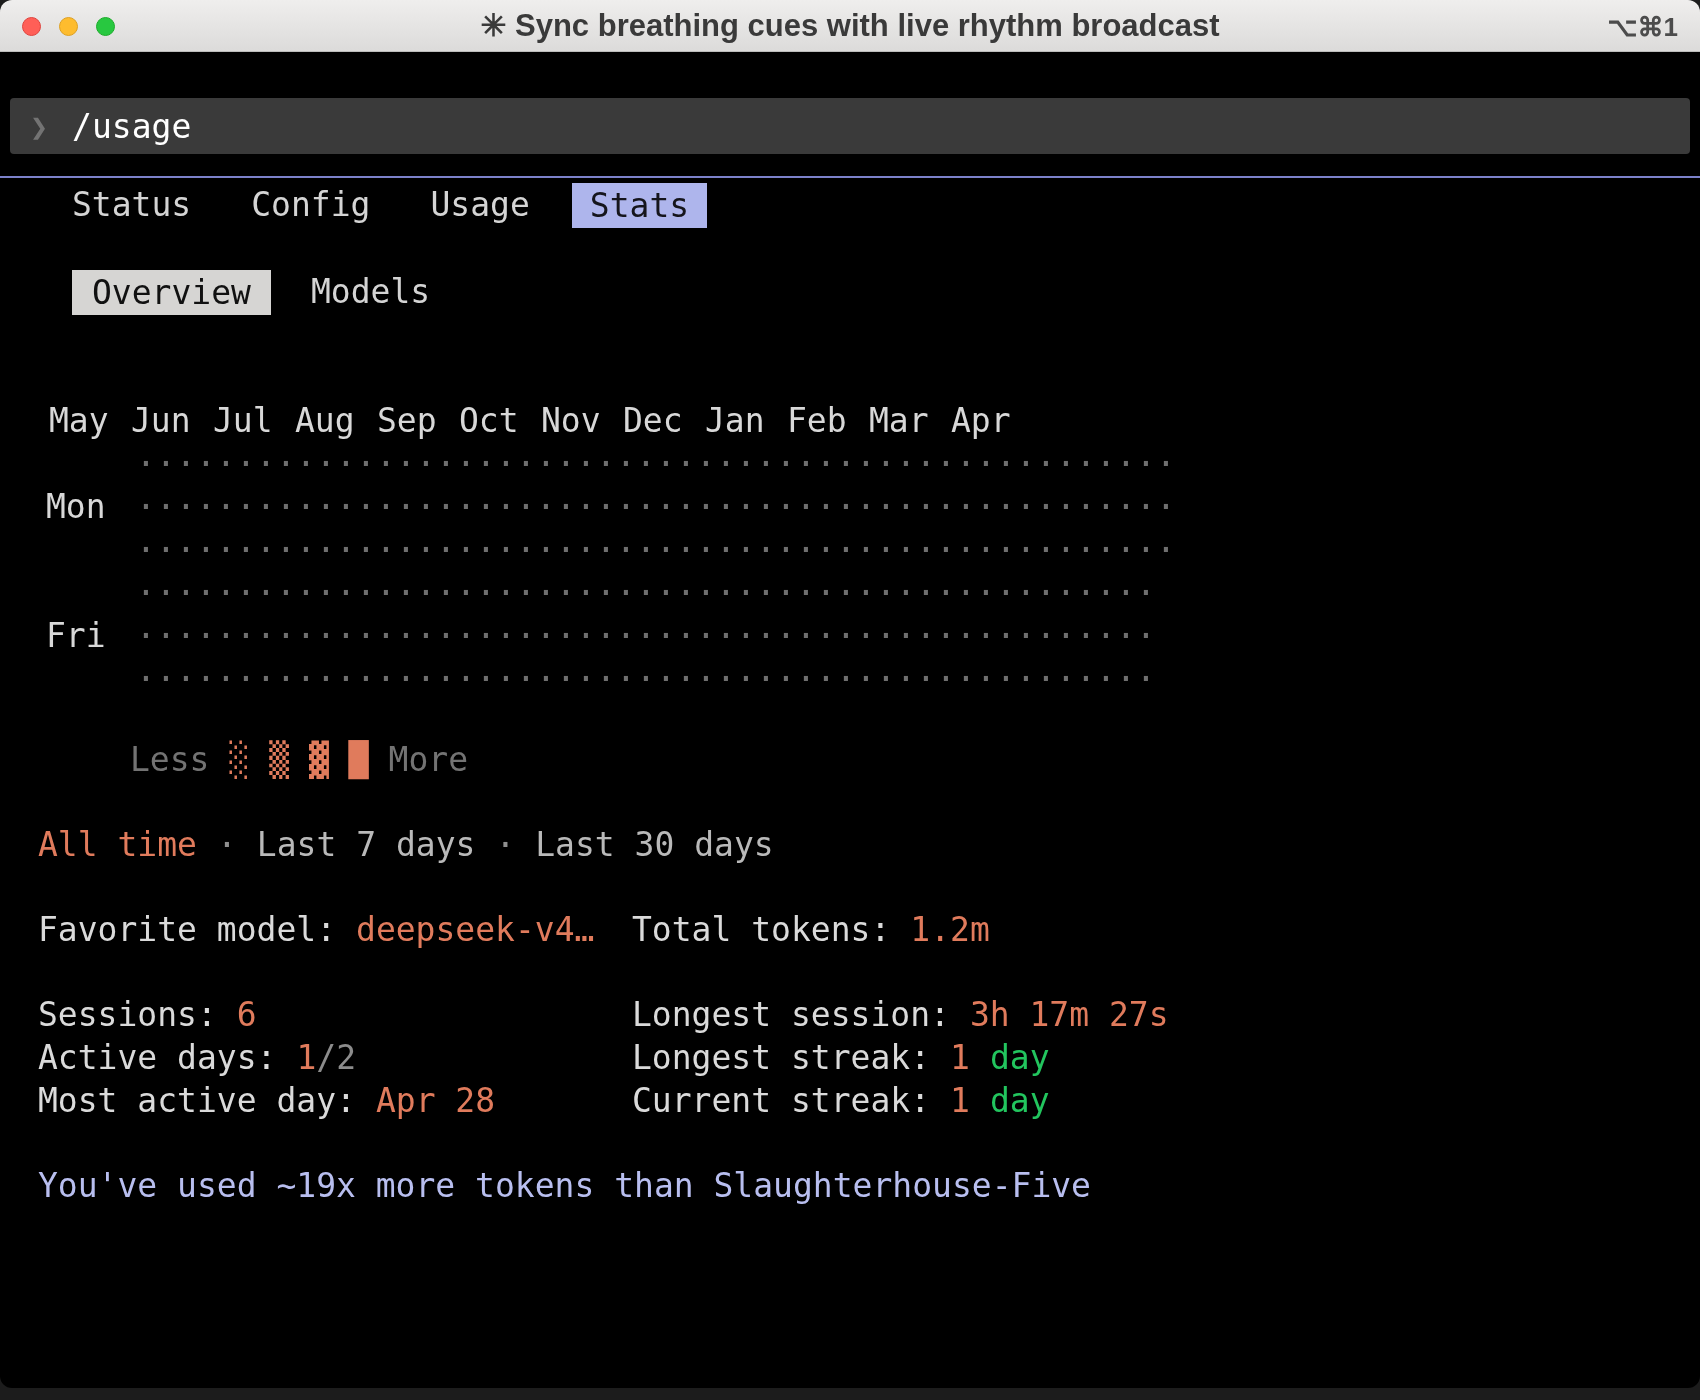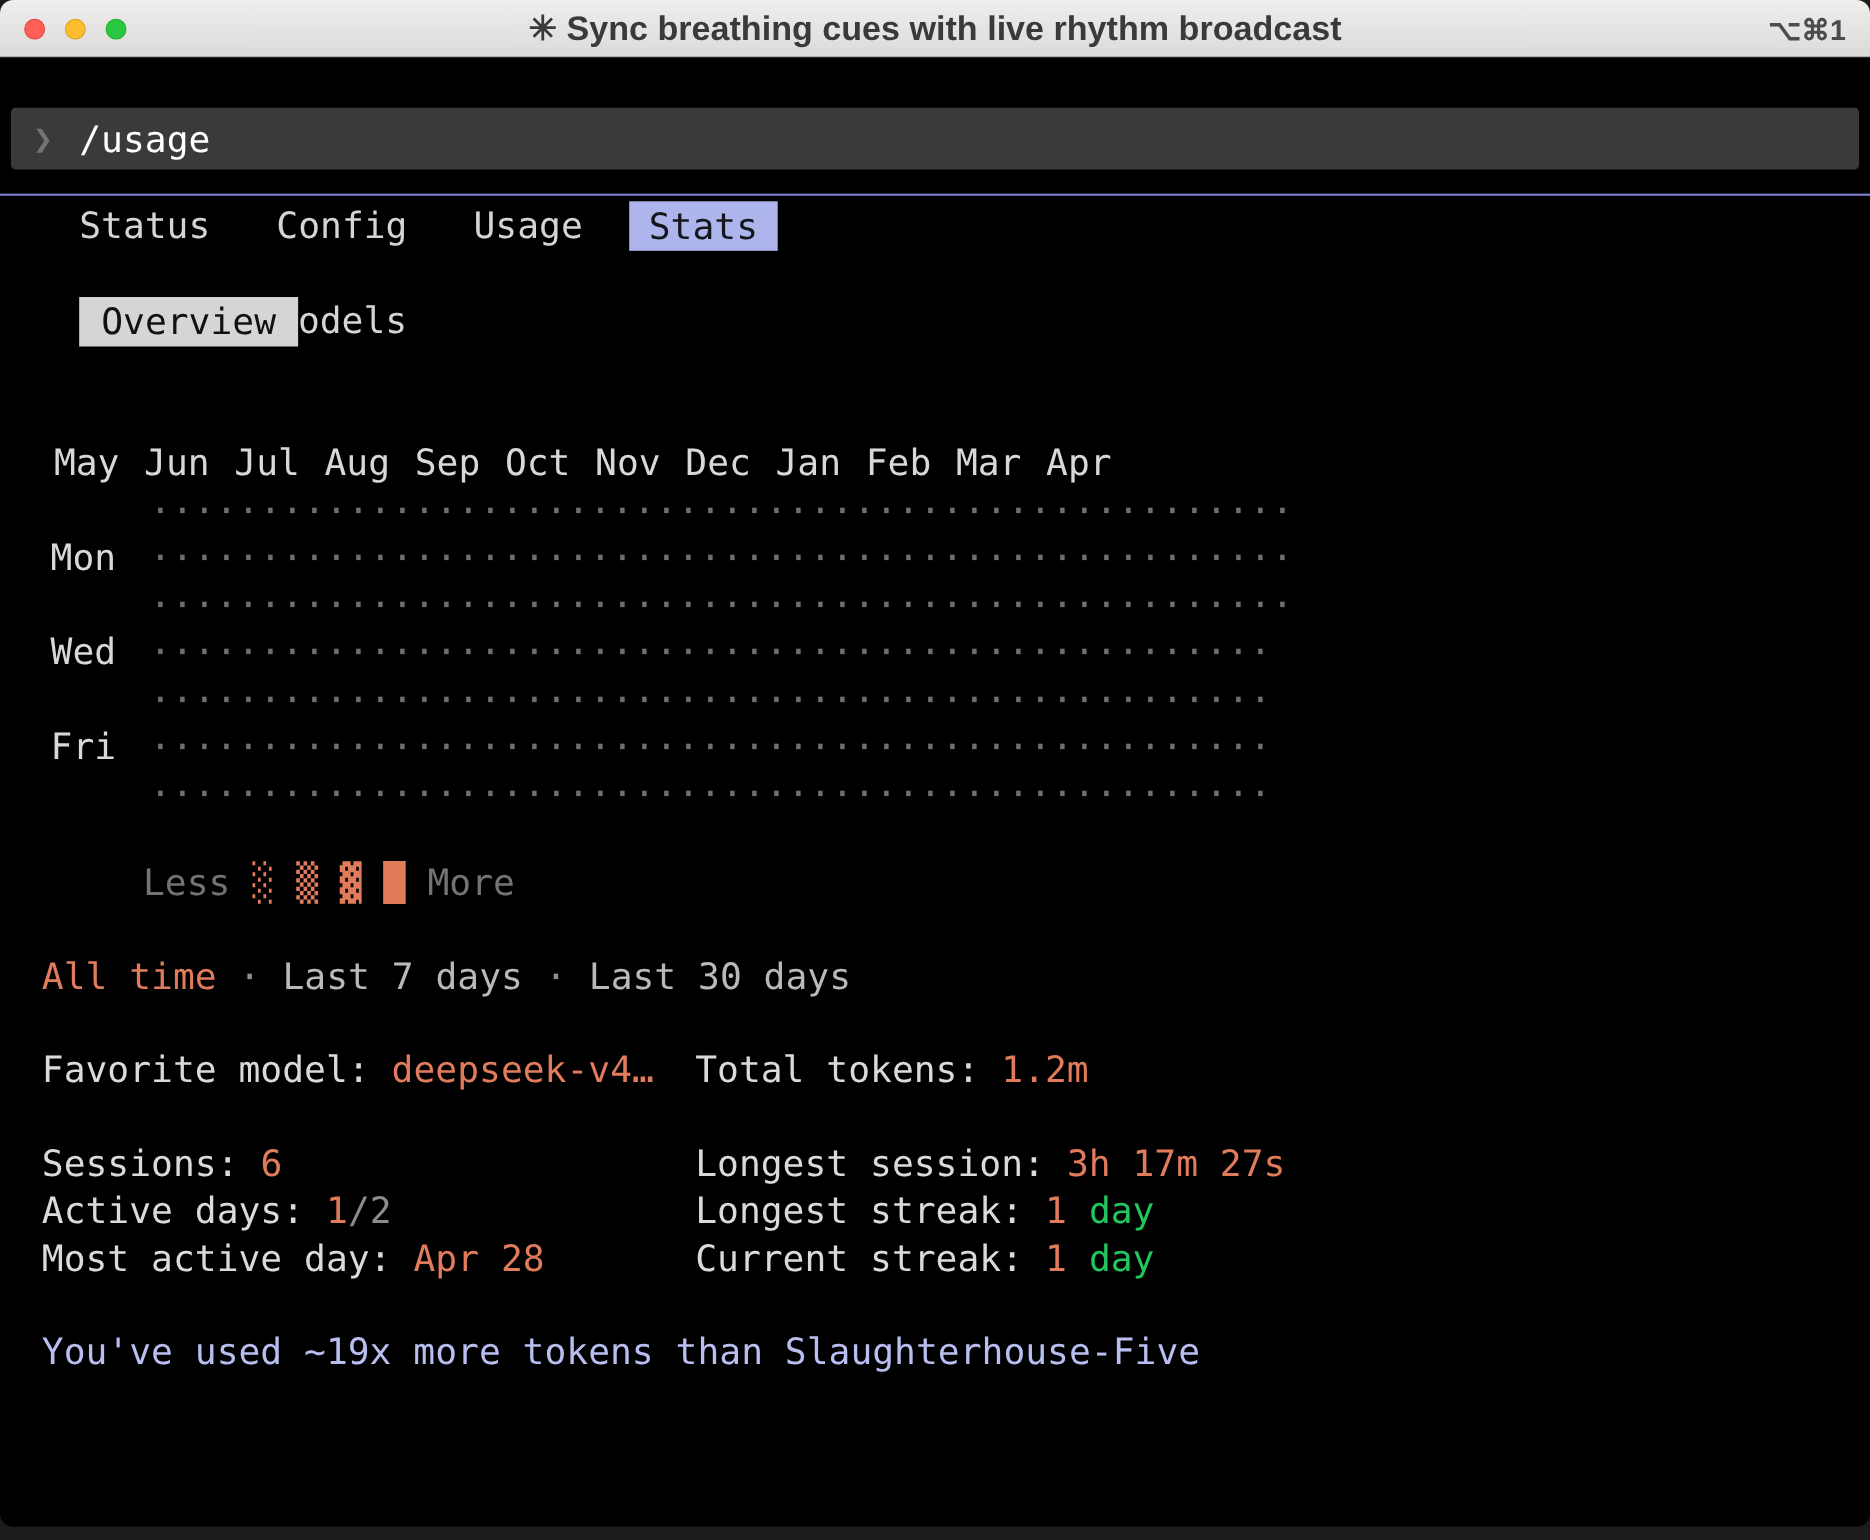--- a/index.html
+++ b/index.html
@@ -36,21 +36,21 @@
 
   .sep-line { margin-top:22px; height:2px; background:var(--separator-line,#7c81ca); }
 
   .line { padding-left:38px; white-space:nowrap; }
 
   .tabs { margin-top:5px; padding-left:72px; display:flex; gap:60px; }
   .tab { color:#d4d4d4; }
   .tab.active { background:var(--tab-active-bg,#aeb5ec); color:#15151c;
                 padding:1px 18px; margin:0 -18px; }
 
-  .subtabs { margin-top:42px; padding-left:92px; display:flex; }
+  .subtabs { margin-top:42px; padding-left:92px; display:flex; gap:60px; }
   .subtab { color:#d4d4d4; }
   .subtab.active { background:var(--subtab-active-bg,#d6d5d3); color:#111;
                    padding:1px 20px; margin:0 -20px; }
 
   .hm-months { margin-top:84px; padding-left:49px; }
   .hm-month { display:inline-block; width:82px; color:#d8d8d8; }
   .hm-row { padding-left:46px; white-space:nowrap; }
   .hm-day { display:inline-block; width:90px; color:#d8d8d8; }
   .hm-dots { color:#6f6f6f; letter-spacing:0.13px; }
 
@@ -108,21 +108,20 @@
       <span class="subtab active">Overview</span>
       <span class="subtab">Models</span>
     </div>
 
     <div class="heatmap">
       <div class="hm-months"><span class="hm-month">May</span><span class="hm-month">Jun</span><span class="hm-month">Jul</span><span class="hm-month">Aug</span><span class="hm-month">Sep</span><span class="hm-month">Oct</span><span class="hm-month">Nov</span><span class="hm-month">Dec</span><span class="hm-month">Jan</span><span class="hm-month">Feb</span><span class="hm-month">Mar</span><span class="hm-month">Apr</span></div>
       <div>
           <div class="hm-row"><span class="hm-day"></span><span class="hm-dots">····················································</span></div>
           <div class="hm-row"><span class="hm-day">Mon</span><span class="hm-dots">····················································</span></div>
           <div class="hm-row"><span class="hm-day"></span><span class="hm-dots">····················································</span></div>
-          <div class="hm-row"><span class="hm-day">Wed</span><span class="hm-dots">···················································</span></div>
           <div class="hm-row"><span class="hm-day"></span><span class="hm-dots">···················································</span></div>
           <div class="hm-row"><span class="hm-day">Fri</span><span class="hm-dots">···················································</span></div>
           <div class="hm-row"><span class="hm-day"></span><span class="hm-dots">···················································</span></div>
         </div>
       <div class="legend line" style="padding-left:130px;">
         <span class="legend-label">Less</span><span class="legend-glyphs">░ ▒ ▓ █</span><span class="legend-label">More</span>
       </div>
     </div>
 
     <div class="filters line">

